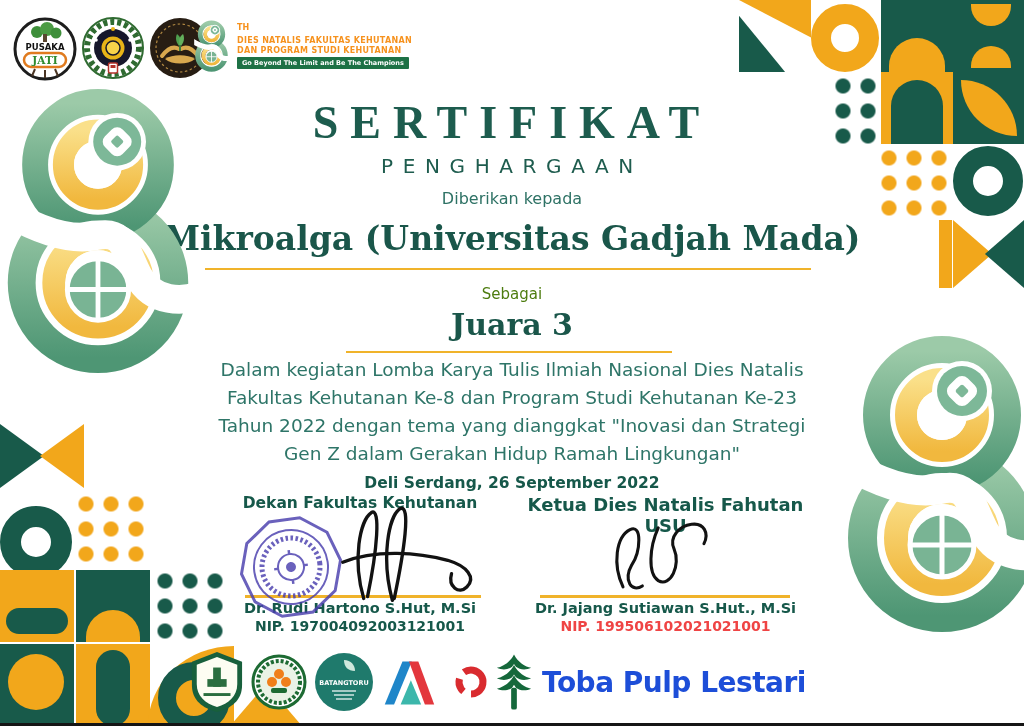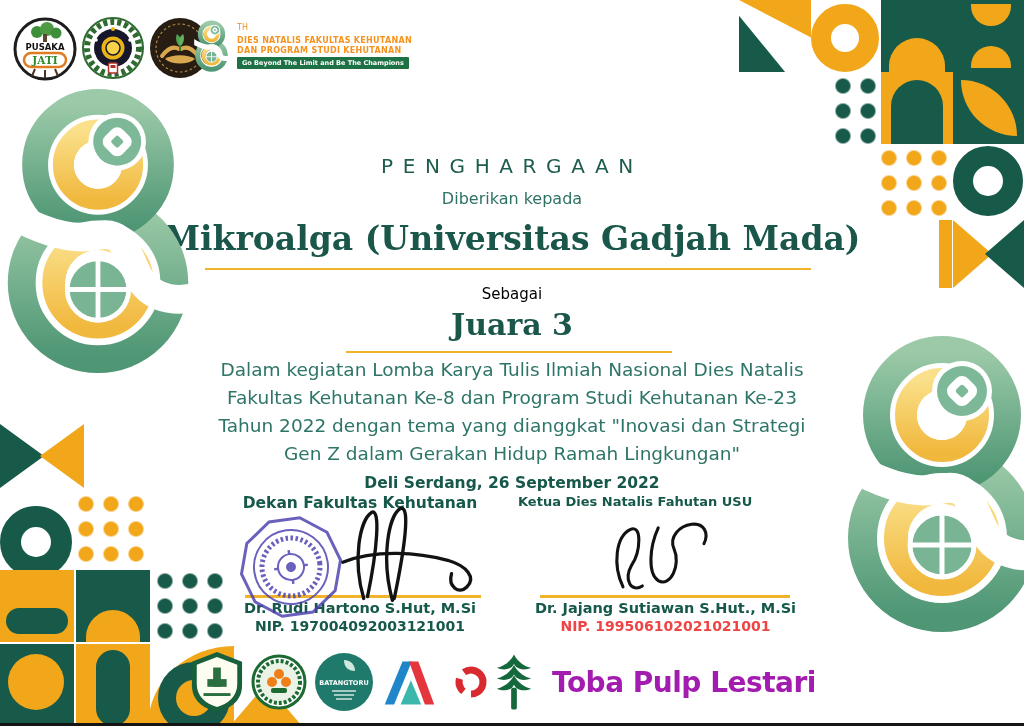--- a/index.html
+++ b/index.html
@@ -9,44 +9,44 @@
   
   .title-main{left:150px;right:150px;top:96px;text-align:center;
     font-family:"Liberation Serif","DejaVu Serif",serif;font-size:46px;font-weight:700;
     letter-spacing:.26em;color:#1D5C4E;}
   .title-sub{left:150px;right:150px;top:154px;text-align:center;font-size:20px;font-weight:500;
     letter-spacing:.48em;color:#1E5C4E;}
   .presented{left:150px;right:150px;top:189px;text-align:center;font-size:16px;color:#2E7265;}
   .recipient{left:120px;right:120px;top:219px;text-align:center;
     font-family:"DejaVu Serif","Liberation Serif",serif;font-size:33px;font-weight:700;color:#1A564A;}
   .rule1{left:205px;top:268px;width:606px;height:2px;background:#F0B32A;}
-  .sebagai{left:150px;right:150px;top:285px;text-align:center;font-size:15px;color:#000000;}
+  .sebagai{left:150px;right:150px;top:285px;text-align:center;font-size:15px;color:#4d7c0f;}
   .award{left:150px;right:150px;top:307px;text-align:center;
     font-family:"DejaVu Serif","Liberation Serif",serif;font-size:30px;font-weight:700;color:#1A564A;}
   .rule2{left:346px;top:351px;width:326px;height:2px;background:#F0B32A;}
   .para{left:150px;right:150px;top:356px;text-align:center;color:#2E7568;font-size:18.5px;line-height:28px;}
   .date{left:150px;right:150px;top:474px;text-align:center;font-size:15.5px;font-weight:700;color:#16584A;}
   .role-l{left:215px;width:290px;top:494px;text-align:center;font-size:15.5px;font-weight:700;color:#16584A;}
-  .role-r{left:518px;width:295px;top:494px;font-size:13px;font-weight:700;color:#16584A;}
+  .role-r{left:518px;width:295px;top:494px;text-align:center;font-size:18px;font-weight:700;color:#16584A;}
   .sigrule-l{left:245px;top:595px;width:236px;height:2.5px;background:#F0B32A;}
   .sigrule-r{left:540px;top:595px;width:250px;height:2.5px;background:#F0B32A;}
   .name-l{left:215px;width:290px;top:600px;text-align:center;font-size:14.5px;font-weight:700;color:#16584A;}
   .nip-l {left:215px;width:290px;top:618px;text-align:center;font-size:14px;font-weight:700;color:#16584A;}
   .name-r{left:518px;width:295px;top:600px;text-align:center;font-size:14.5px;font-weight:700;color:#16584A;}
   .nip-r {left:518px;width:295px;top:618px;text-align:center;font-size:14px;font-weight:700;color:#ef4444;}
   
-  .dn-th{left:237px;top:23px;font-size:8px;font-weight:400;color:#F6921E;}
+  .dn-th{left:237px;top:23px;font-size:8px;font-weight:700;color:#F6921E;}
   .dn-l1{left:237px;top:36px;font-size:8px;font-weight:700;color:#F6921E;letter-spacing:.3px;}
   .dn-l2{left:237px;top:46px;font-size:8px;font-weight:700;color:#F6921E;letter-spacing:.3px;}
   .dn-badge{left:237px;top:57px;background:#1D7145;color:#fff;font-size:6.5px;font-weight:700;
     padding:2px 5px;border-radius:1px;}
   
   .sponsors{left:190px;top:646px;height:72px;display:flex;align-items:center;gap:7px;z-index:6;}
   .inalum-txt{font-size:30px;font-weight:600;color:#1F86C9;margin-left:2px;}
-  .toba-txt{font-size:28px;font-weight:700;color:#a21caf;margin-left:12px;letter-spacing:-.5px;}
+  .toba-txt{font-size:28px;font-weight:700;color:#1d4ed8;margin-left:2px;letter-spacing:-.5px;}
   
   .mosaic{overflow:hidden;z-index:1;}
   .tile{position:absolute;}
   .donut{border-radius:50%;background:transparent;}
   .dots{background-image:radial-gradient(circle,var(--c) 7px,transparent 8px);
         background-size:25px 25px;background-position:center;}
   .bottom-strip{left:0;right:0;bottom:0;height:3px;background:#151515;z-index:9;}
   svg{display:block;}
 </style>
 </head>
@@ -170,20 +170,21 @@
     <div class="tile dots" style="--c:#185A4A;left:150px;top:148px;width:80px;height:80px"></div>
     <div class="tile" style="left:0;top:226px;width:74px;height:82px;background:#185A4A"></div>
     <div class="tile" style="left:8px;top:236px;width:56px;height:56px;background:#F2A71B;border-radius:50%"></div>
     <div class="tile" style="left:76px;top:226px;width:74px;height:82px;background:#F2A71B"></div>
     <div class="tile" style="left:96px;top:232px;width:34px;height:76px;background:#185A4A;border-radius:17px"></div>
     <div class="tile" style="left:148px;top:228px;width:86px;height:80px;background:#F2A71B;border-top-left-radius:100%"></div>
     <div class="tile donut" style="left:158px;top:244px;width:36px;height:36px;border:18px solid #185A4A"></div>
     <div class="tile" style="left:230px;top:266px;width:72px;height:42px;background:#F2A71B;clip-path:polygon(50% 0,0 100%,100% 100%)"></div>
   </div>
 
+  <div class="abs title-main">SERTIFIKAT</div>
   <div class="abs title-sub">PENGHARGAAN</div>
   <div class="abs presented">Diberikan kepada</div>
   <div class="abs recipient">Mikroalga (Universitas Gadjah Mada)</div>
   <div class="abs rule1"></div>
   <div class="abs sebagai">Sebagai</div>
   <div class="abs award">Juara 3</div>
   <div class="abs rule2"></div>
 
   <div class="abs para">
     <div>Dalam kegiatan Lomba Karya Tulis Ilmiah Nasional Dies Natalis</div>

